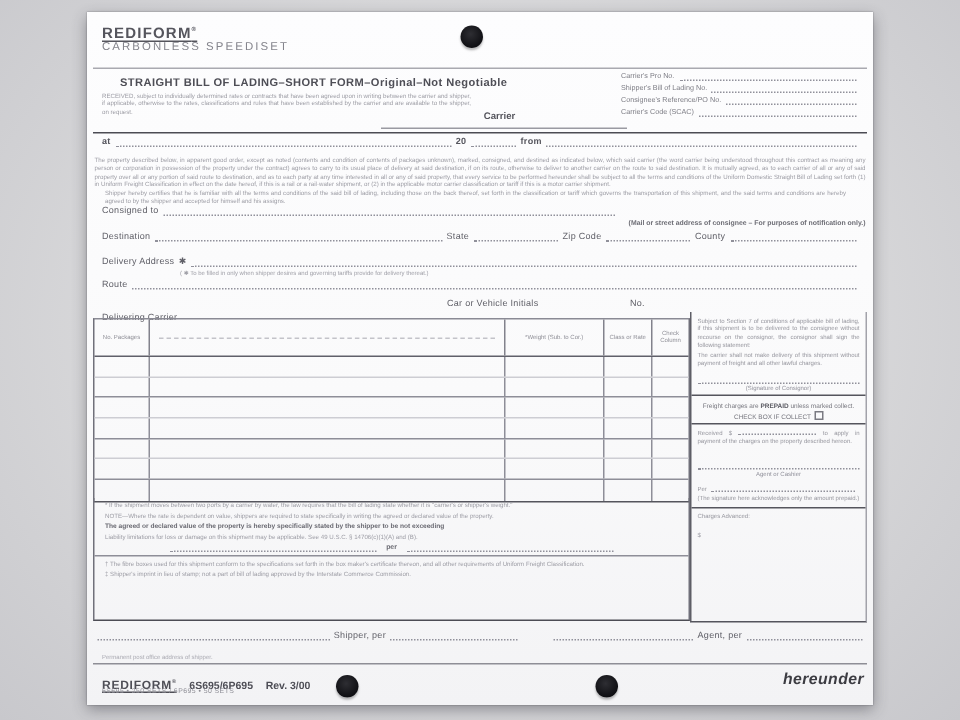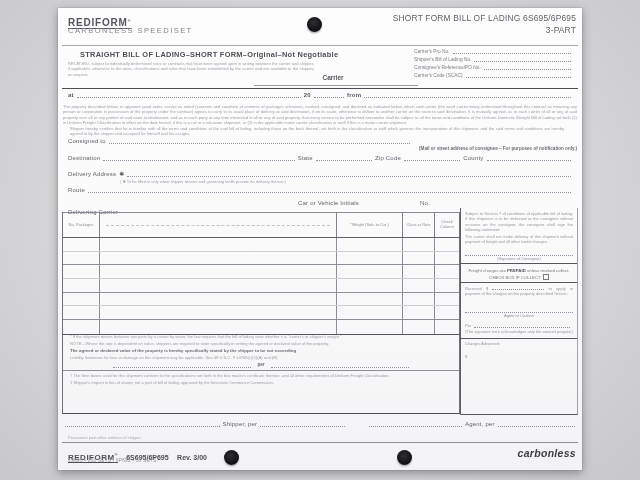--- a/index.html
+++ b/index.html
@@ -82,24 +82,20 @@
 <body>
 
 <div class="stage">
   <div class="sheet">
 
     <div class="abs" style="left:10px;top:4px">
       <span class="brand"><span>REDIFORM</span><sup>®</sup></span>
     </div>
     <div class="abs brandsub" style="left:10px;top:18px">CARBONLESS SPEEDISET</div>
     <div class="hole" style="left:249px;top:9px"></div>
-    <div class="abs hdr-right" style="right:6px;top:4px">
-      <div>SHORT FORM BILL OF LADING 6S695/6P695</div>
-      <div>3-PART</div>
-    </div>
     <div class="abs hr1" style="left:4px;right:4px;top:37px"></div>
 
     <div class="abs formtitle" style="left:22px;top:42px">STRAIGHT BILL OF LADING–SHORT FORM–Original–Not Negotiable</div>
     <div class="abs fp" style="left:10px;top:53px;width:246px">RECEIVED, subject to individually determined rates or contracts that have been agreed upon in writing between the carrier and shipper, if applicable, otherwise to the rates, classifications and rules that have been established by the carrier and are available to the shipper, on request.</div>
     <div class="abs" style="left:356px;top:38px;width:160px">
       <div class="refrow">
           <span>Carrier's Pro No.</span>
           <span class="ln"></span>
         </div>
       <div class="refrow">
@@ -270,16 +266,16 @@
 
     <div class="abs hr1" style="left:4px;right:4px;top:434px;border-top-color:#8e8e96"></div>
     <div class="abs" style="left:10px;top:438px">
       <span class="fbrand"><span>REDIFORM</span><sup style="font-size:3.5px">®</sup></span>
       <span class="fcodes">6S695/6P695</span>
       <span class="fcodes">Rev. 3/00</span>
     </div>
     <div class="abs fsets" style="left:10px;top:450px">6S695 • 250 SETS / 6P695 • 50 SETS</div>
     <div class="hole" style="left:166px;top:442px"></div>
     <div class="hole" style="left:339px;top:442px"></div>
-    <div class="abs carbonless" style="right:6px;top:439px">carbonless</div>
+    <div class="abs carbonless" style="right:6px;top:439px">hereunder</div>
 
   </div>
 </div>
 
 </body></html>

